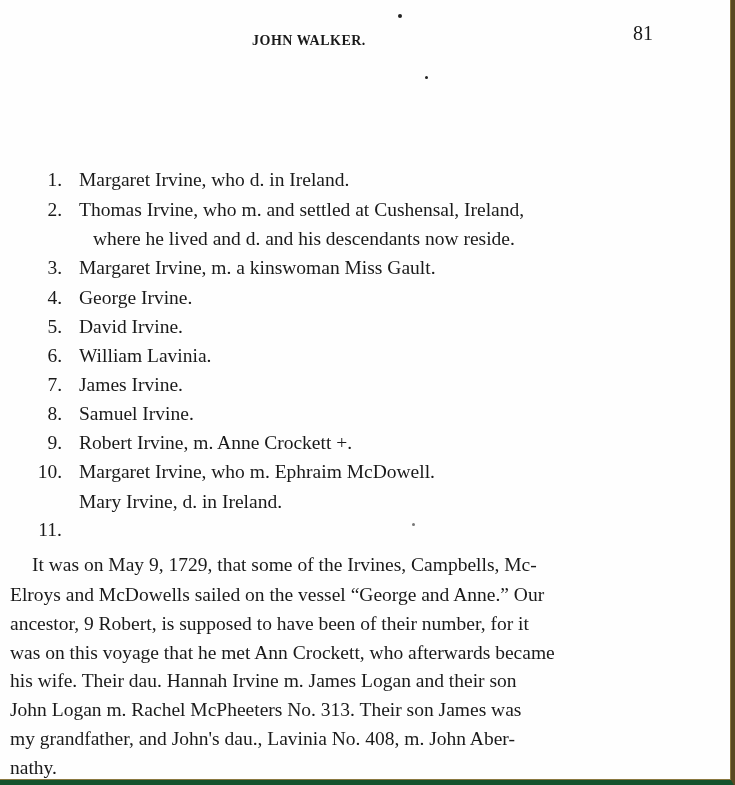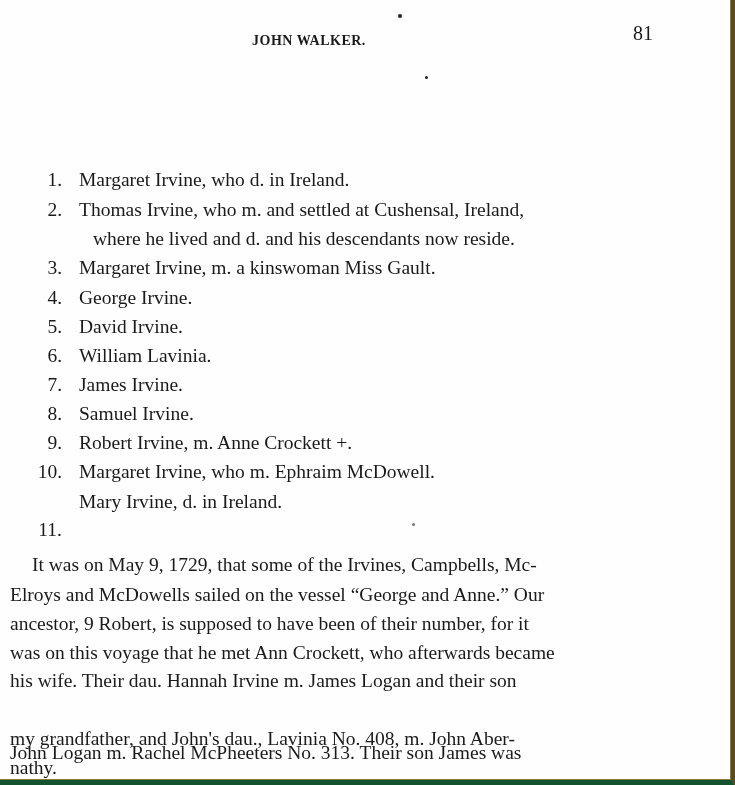--- a/index.html
+++ b/index.html
@@ -124,18 +124,18 @@
   </div>
 
   <div class="dot" style="top:523px;left:412px;width:3px;height:3px;background:#777;"></div>
 
   <div>
     <div class="line" style="top:555px;left:32px;">It was on May 9, 1729, that some of the Irvines, Campbells, Mc-</div>
     <div class="line" style="top:585px;left:10px;">Elroys and McDowells sailed on the vessel “George and Anne.”  Our</div>
     <div class="line" style="top:614px;left:10px;">ancestor, 9 Robert, is supposed to have been of their number, for it</div>
     <div class="line" style="top:643px;left:10px;">was on this voyage that he met Ann Crockett, who afterwards became</div>
     <div class="line" style="top:671px;left:10px;">his wife.  Their dau. Hannah Irvine m. James Logan and their son</div>
-    <div class="line" style="top:700px;left:10px;margin-top:43px;">John Logan m. Rachel McPheeters No. 313.  Their son James was</div>
+    <div class="line" style="top:700px;left:10px;">John Logan m. Rachel McPheeters No. 313.  Their son James was</div>
     <div class="line" style="top:729px;left:10px;">my grandfather, and John's dau., Lavinia No. 408, m. John Aber-</div>
     <div class="line" style="top:758px;left:10px;">nathy.</div>
   </div>
 
 </div>
 
 </body></html>

